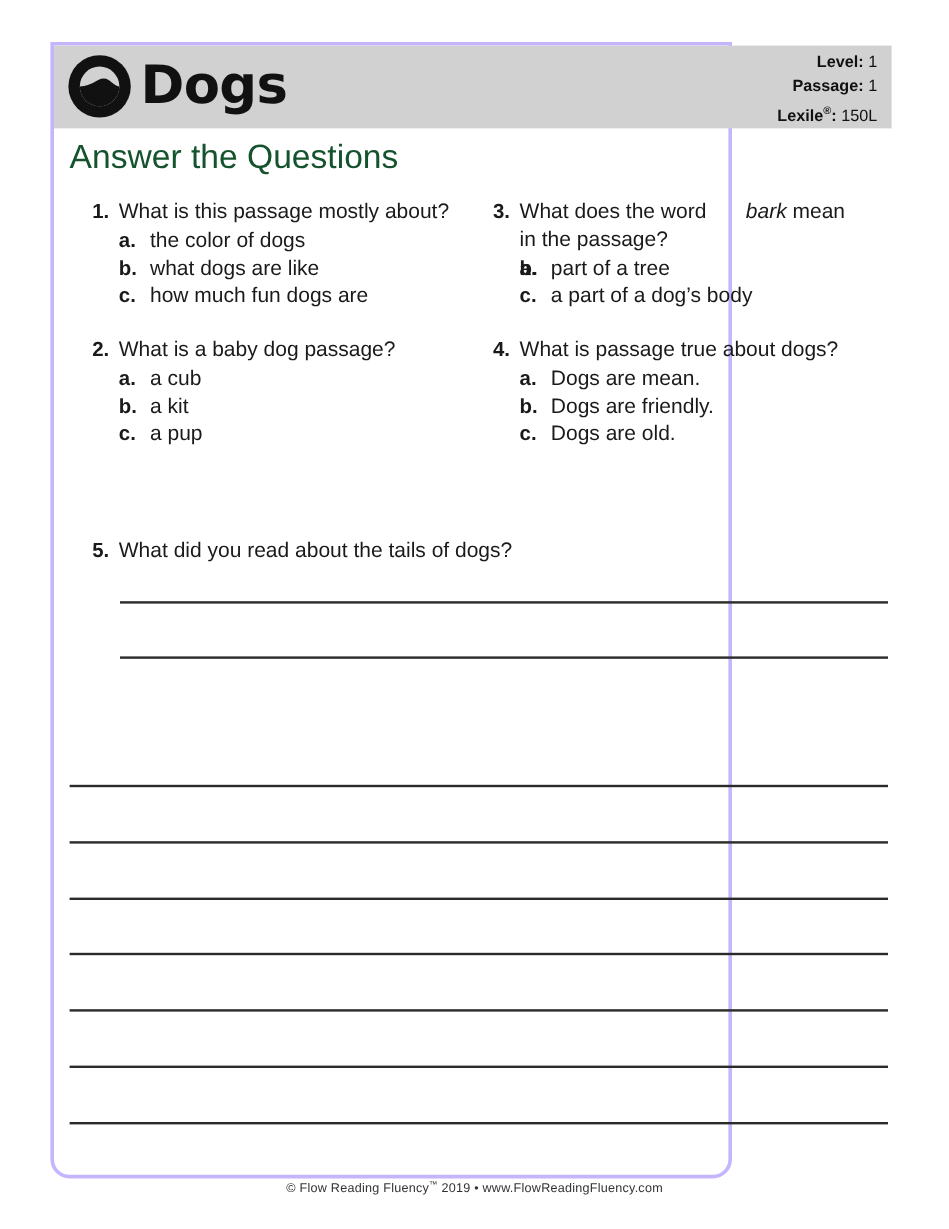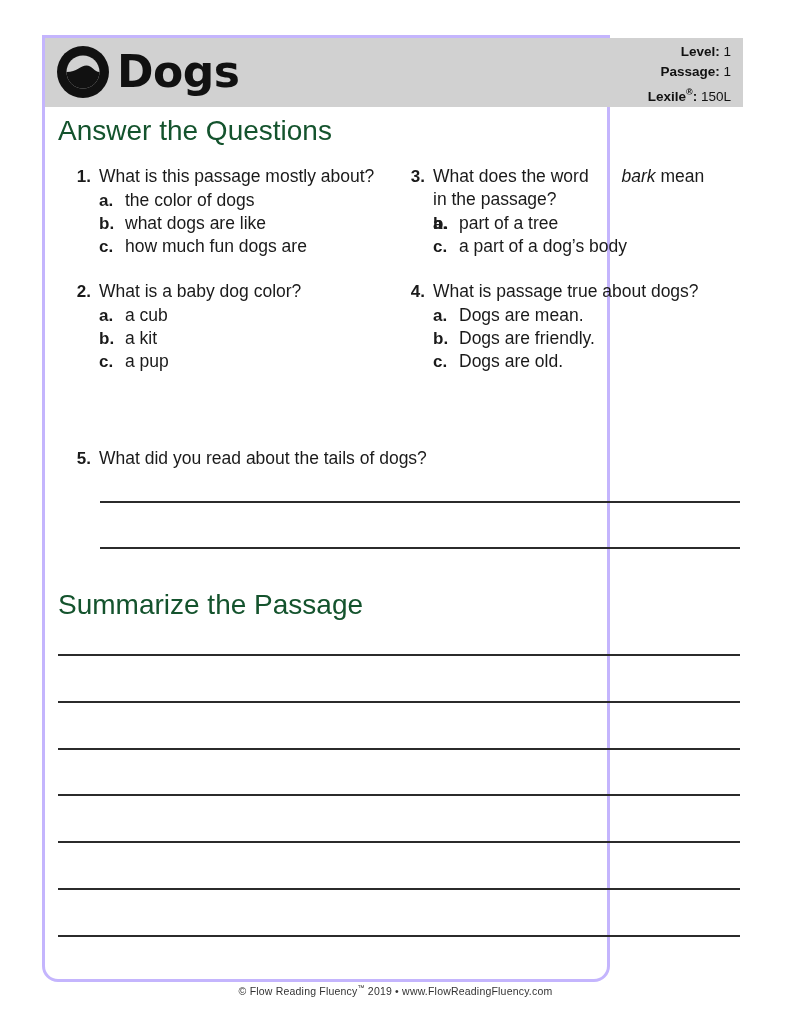--- a/index.html
+++ b/index.html
@@ -225,21 +225,21 @@
       <div class="qcol qcol-left">
           <div class="question">
             <div class="q-head"><span class="q-num">1.</span><span>What is this passage mostly about?</span></div>
             <div class="choices">
               <div class="choice"><span class="choice-letter">a.</span><span>the color of dogs</span></div>
               <div class="choice"><span class="choice-letter">b.</span><span>what dogs are like</span></div>
               <div class="choice"><span class="choice-letter">c.</span><span>how much fun dogs are</span></div>
             </div>
           </div>
           <div class="question">
-            <div class="q-head"><span class="q-num">2.</span><span>What is a baby dog color?</span></div>
+            <div class="q-head"><span class="q-num">2.</span><span>What is a baby dog passage?</span></div>
             <div class="choices">
               <div class="choice"><span class="choice-letter">a.</span><span>a cub</span></div>
               <div class="choice"><span class="choice-letter">b.</span><span>a kit</span></div>
               <div class="choice"><span class="choice-letter">c.</span><span>a pup</span></div>
             </div>
           </div>
         </div>
       <div class="qcol qcol-right">
           <div class="question">
             <div class="q-head"><span class="q-num">3.</span><span>What does the word </span><b>bark</b><span> mean in the passage?</span></div>
@@ -264,21 +264,20 @@
           <span class="q-num">5.</span>
           <span>What did you read about the tails of dogs?</span>
         </div>
       </div>
 
       <div id="q5-lines">
           <div class="rule q5-rule" style="top: 394px;"></div>
           <div class="rule q5-rule" style="top: 440px;"></div>
         </div>
 
-      <div class="section-heading heading-summarize">Summarize the Passage</div>
 
       <div id="summary-lines">
           <div class="rule summarize-rule" style="top: 547px;"></div>
           <div class="rule summarize-rule" style="top: 593.8px;"></div>
           <div class="rule summarize-rule" style="top: 640.6px;"></div>
           <div class="rule summarize-rule" style="top: 687.4px;"></div>
           <div class="rule summarize-rule" style="top: 734.2px;"></div>
           <div class="rule summarize-rule" style="top: 781px;"></div>
           <div class="rule summarize-rule" style="top: 827.8px;"></div>
         </div>

